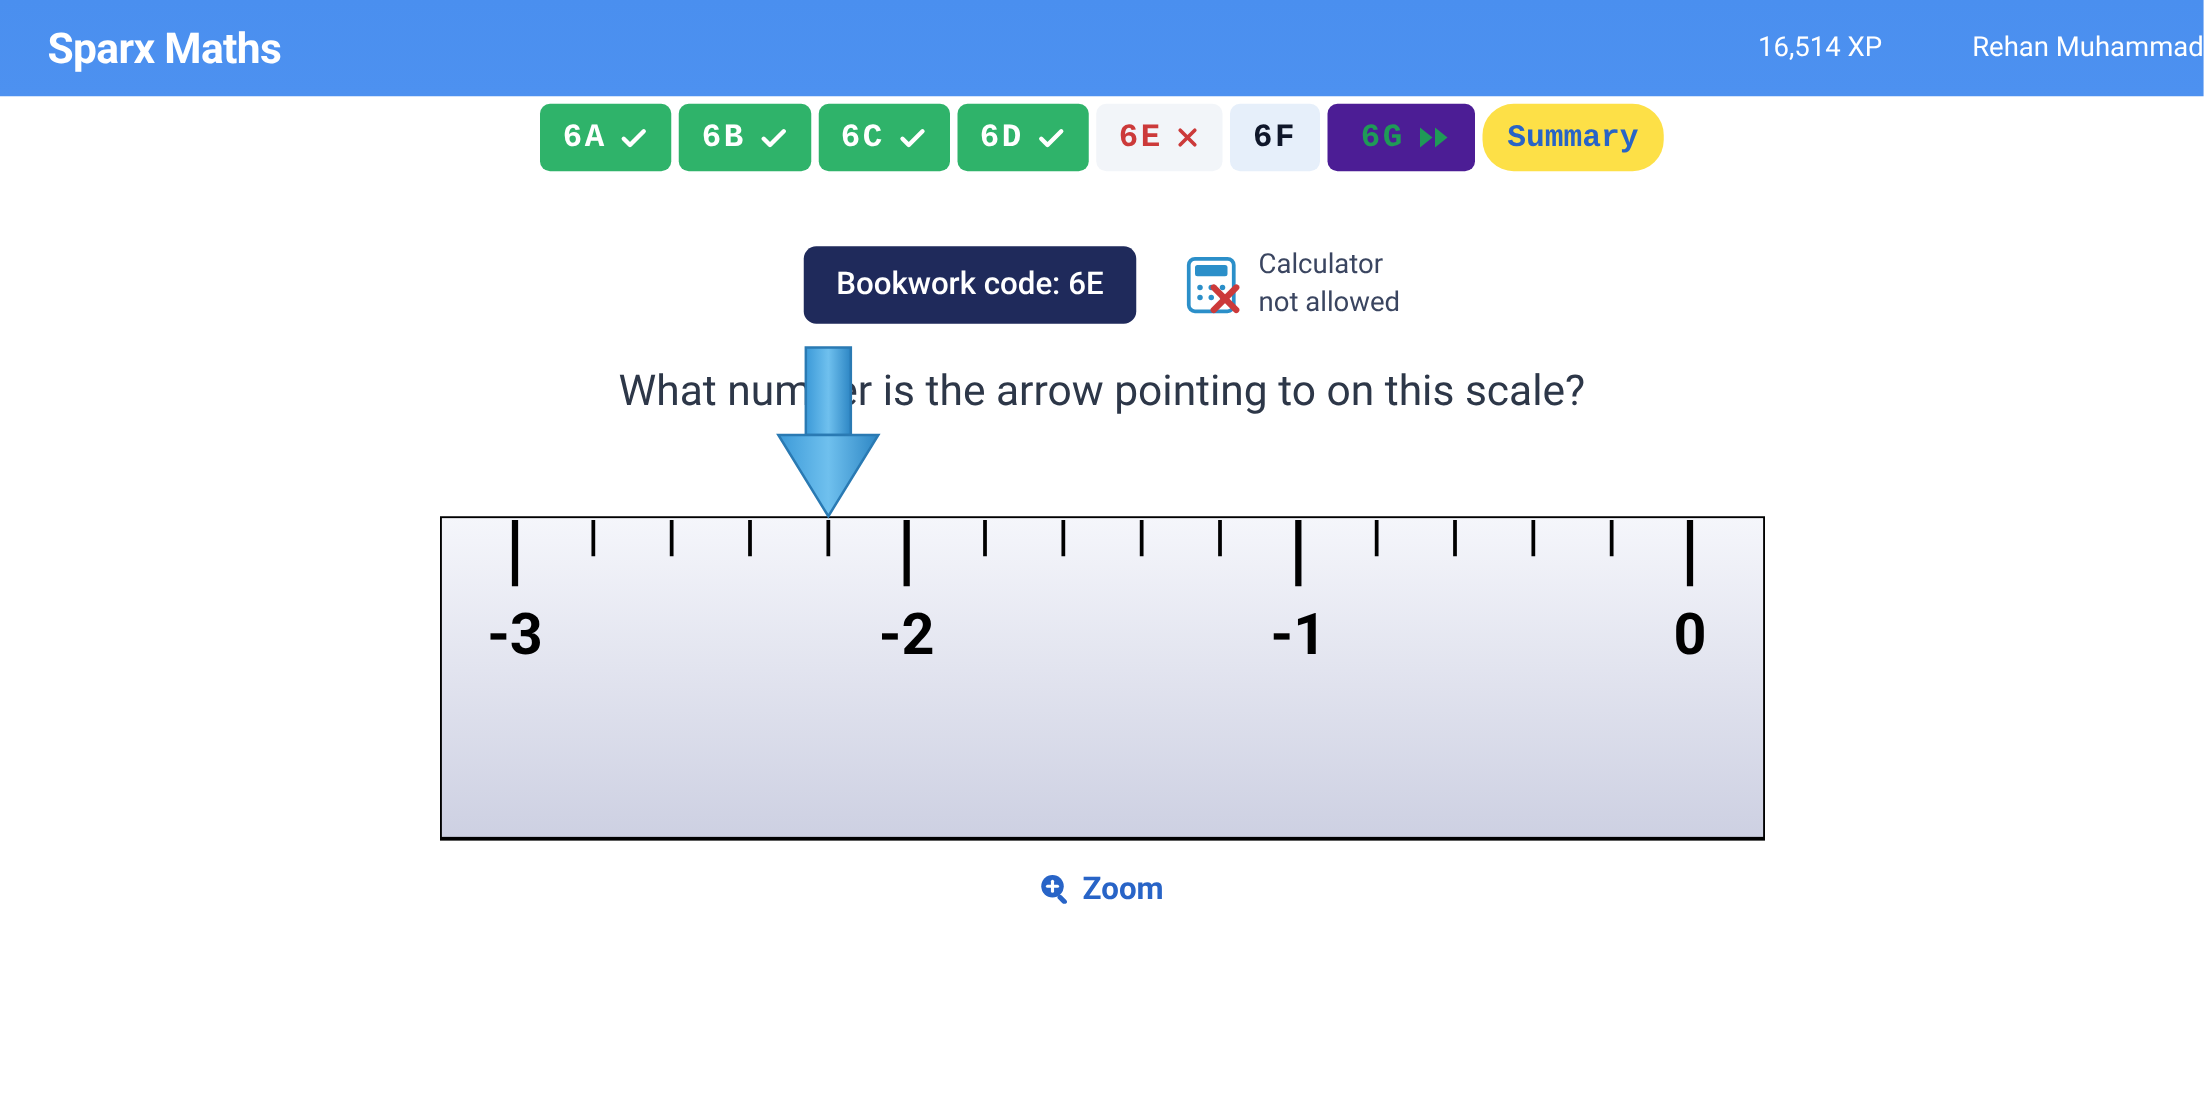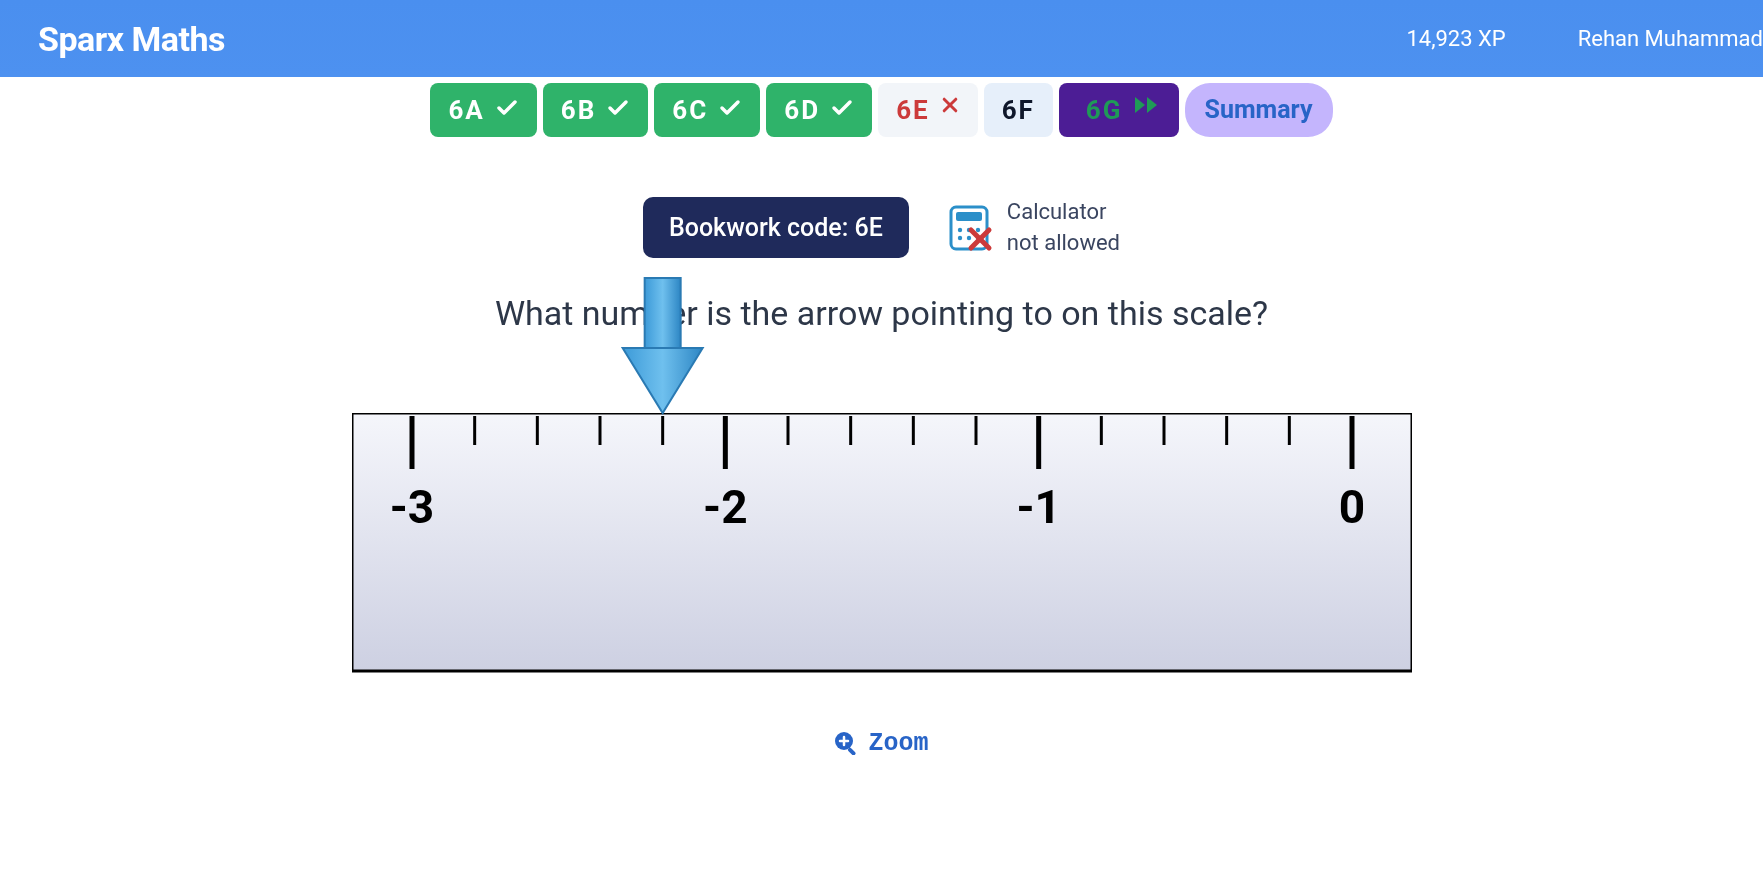--- a/index.html
+++ b/index.html
@@ -4,48 +4,48 @@
 <style>
   * { margin: 0; padding: 0; box-sizing: border-box; }
   body { font-family: -apple-system, BlinkMacSystemFont, "Segoe UI", Roboto, sans-serif; background: #fff; width: 1763px; height: 880px; overflow: hidden; }
   .header { background: linear-gradient(180deg, #4a8fef 0%, #4d91f0 100%); height: 77px; display: flex; align-items: center; justify-content: space-between; padding: 0 0 0 38px; color: #fff; }
   .logo { font-size: 34px; font-weight: 700; letter-spacing: -0.5px; }
   .header-right { display: flex; align-items: center; gap: 24px; font-size: 22px; height: 100%; }
   .xp { font-weight: 400; }
   .username { font-weight: 400; margin-left: 48px; }
   .menu-btn { background: #3a7dd8; height: 100%; display: flex; align-items: center; padding: 0 28px; font-weight: 700; cursor: pointer; }
   .tabs { display: flex; gap: 6px; justify-content: center; margin-top: 6px; }
-  .tab { border-radius: 8px; padding: 12px 18px; font-size: 26px; font-weight: 700; display: flex; align-items: flex-start; gap: 10px; letter-spacing: 2px; cursor: pointer; }
+  .tab { border-radius: 8px; padding: 12px 18px; font-size: 26px; font-weight: 700; display: flex; align-items: center; gap: 10px; letter-spacing: 2px; cursor: pointer; font-family: Liberation Mono, monospace; }
   .tab.green { background: #2fb36a; color: #fff; }
   .tab.current { background: #f2f5f9; color: #cc3a3a; }
   .tab.pending-blue { background: #e6effa; color: #0f172a; }
   .tab.pending-green { background: #4c1d95; color: #1f9a57; padding-left: 27px; }
-  .tab.summary { background: #c4b5fd; color: #2864c7; font-size: 25px; letter-spacing: 0; padding: 12px 20px; border-radius: 25px;}
+  .tab.summary { background: #fde047; color: #2864c7; font-size: 25px; letter-spacing: 0; padding: 12px 20px; border-radius: 25px;}
   .check { width: 24px; height: 24px; }
   .x-icon { width: 20px; height: 20px; }
   .ff-icon { width: 28px; height: 20px; }
-  .info-row { display: flex; justify-content: center; align-items: center; gap: 36px; margin-top: 60px; }
+  .info-row { display: flex; justify-content: center; gap: 36px; margin-top: 60px; }
   .bookwork-badge { background: #1f2a5b; color: #fff; border-radius: 10px; padding: 16px 26px; font-size: 25px; font-weight: 500; }
   .calc-row { display: flex; align-items: center; gap: 14px; }
   .calc-icon { width: 48px; height: 48px; position: relative; }
   .calc-text { color: #3a4560; font-size: 22px; line-height: 1.4; }
   .question { text-align: center; font-size: 34px; color: #2d3748; margin-top: 34px; font-weight: 400; }
   .scale-wrap { display: flex; justify-content: center; margin-top: 80px; }
   .scale-container { position: relative; width: 1060px; }
   .arrow-svg { position: absolute; top: -150px; left: 0; width: 100%; height: 160px; pointer-events: none; }
-  .zoom-row { display: flex; justify-content: center; align-items: center; gap: 10px; margin-top: 52px; color: #2864c7; font-size: 25px; font-weight: 700; cursor: pointer; font-family: Liberation Mono, monospace; }
+  .zoom-row { display: flex; justify-content: center; align-items: center; gap: 10px; margin-top: 20px; color: #2864c7; font-size: 25px; font-weight: 700; cursor: pointer; }
   .zoom-icon { width: 24px; height: 24px; }
 </style>
 </head>
 <body>
 
 <div class="header">
   <div class="logo">Sparx Maths</div>
   <div class="header-right">
-    <div class="xp">14,923 XP</div>
+    <div class="xp">16,514 XP</div>
     <div class="username">Rehan Muhammad</div>
   </div>
 </div>
 
 <div class="tabs">
   <div class="tab green">
     <span>6A</span>
     <svg class="check" viewBox="0 0 24 24" fill="none" stroke="#fff" stroke-width="3.5" stroke-linecap="round" stroke-linejoin="round">
         <polyline points="4 13 9 18 20 7"></polyline>
       </svg>

